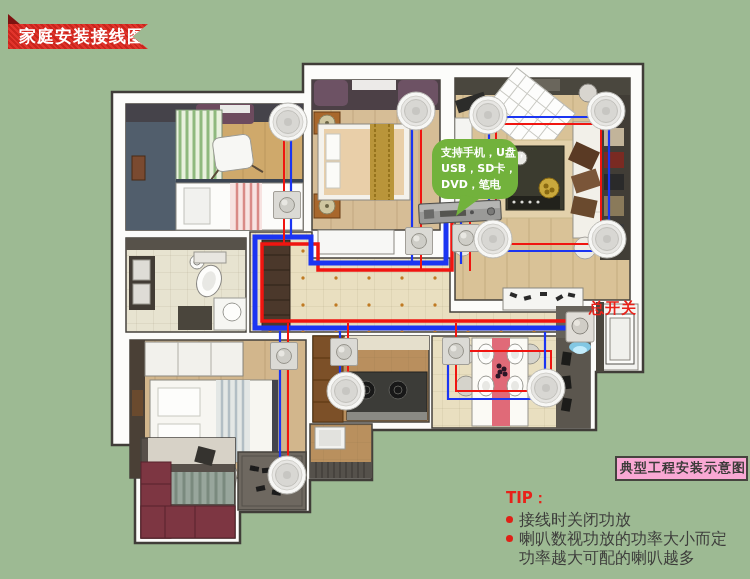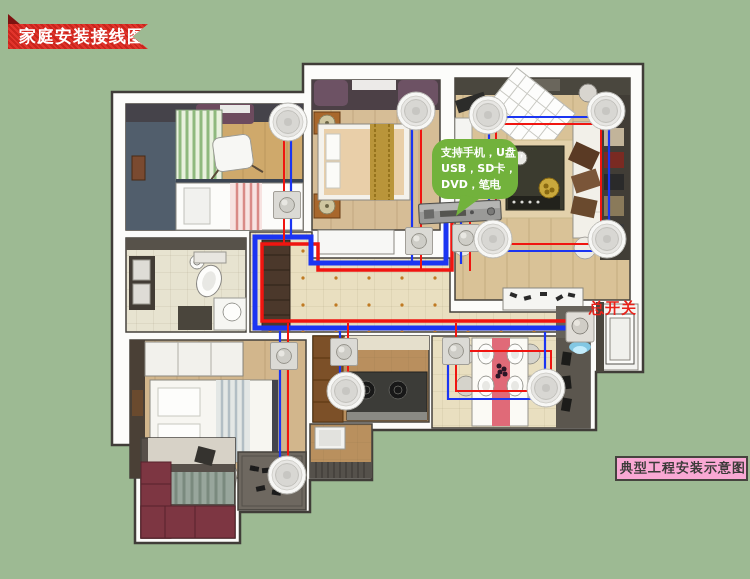--- a/index.html
+++ b/index.html
@@ -390,15 +390,29 @@
     <div>支持手机，U盘，</div>
     <div>USB，SD卡，</div>
     <div>DVD，笔电</div>
   </div>
   <div class="bubble-tail"></div>
 
   <div class="switch-label">总开关</div>
 
   <div class="caption">典型工程安装示意图</div>
 
+  <div class="tips">
+    <div class="heading">TIP：</div>
+    <div class="tip-row">
+      <span class="tip-bullet"></span>
+      <span>接线时关闭功放</span>
+    </div>
+    <div class="tip-row">
+      <span class="tip-bullet"></span>
+      <span>喇叭数视功放的功率大小而定</span>
+    </div>
+    <div class="tip-row">
+      <span class="tip-cont">功率越大可配的喇叭越多</span>
+    </div>
+  </div>
 </div>
 
 </div>
 
 </body></html>

